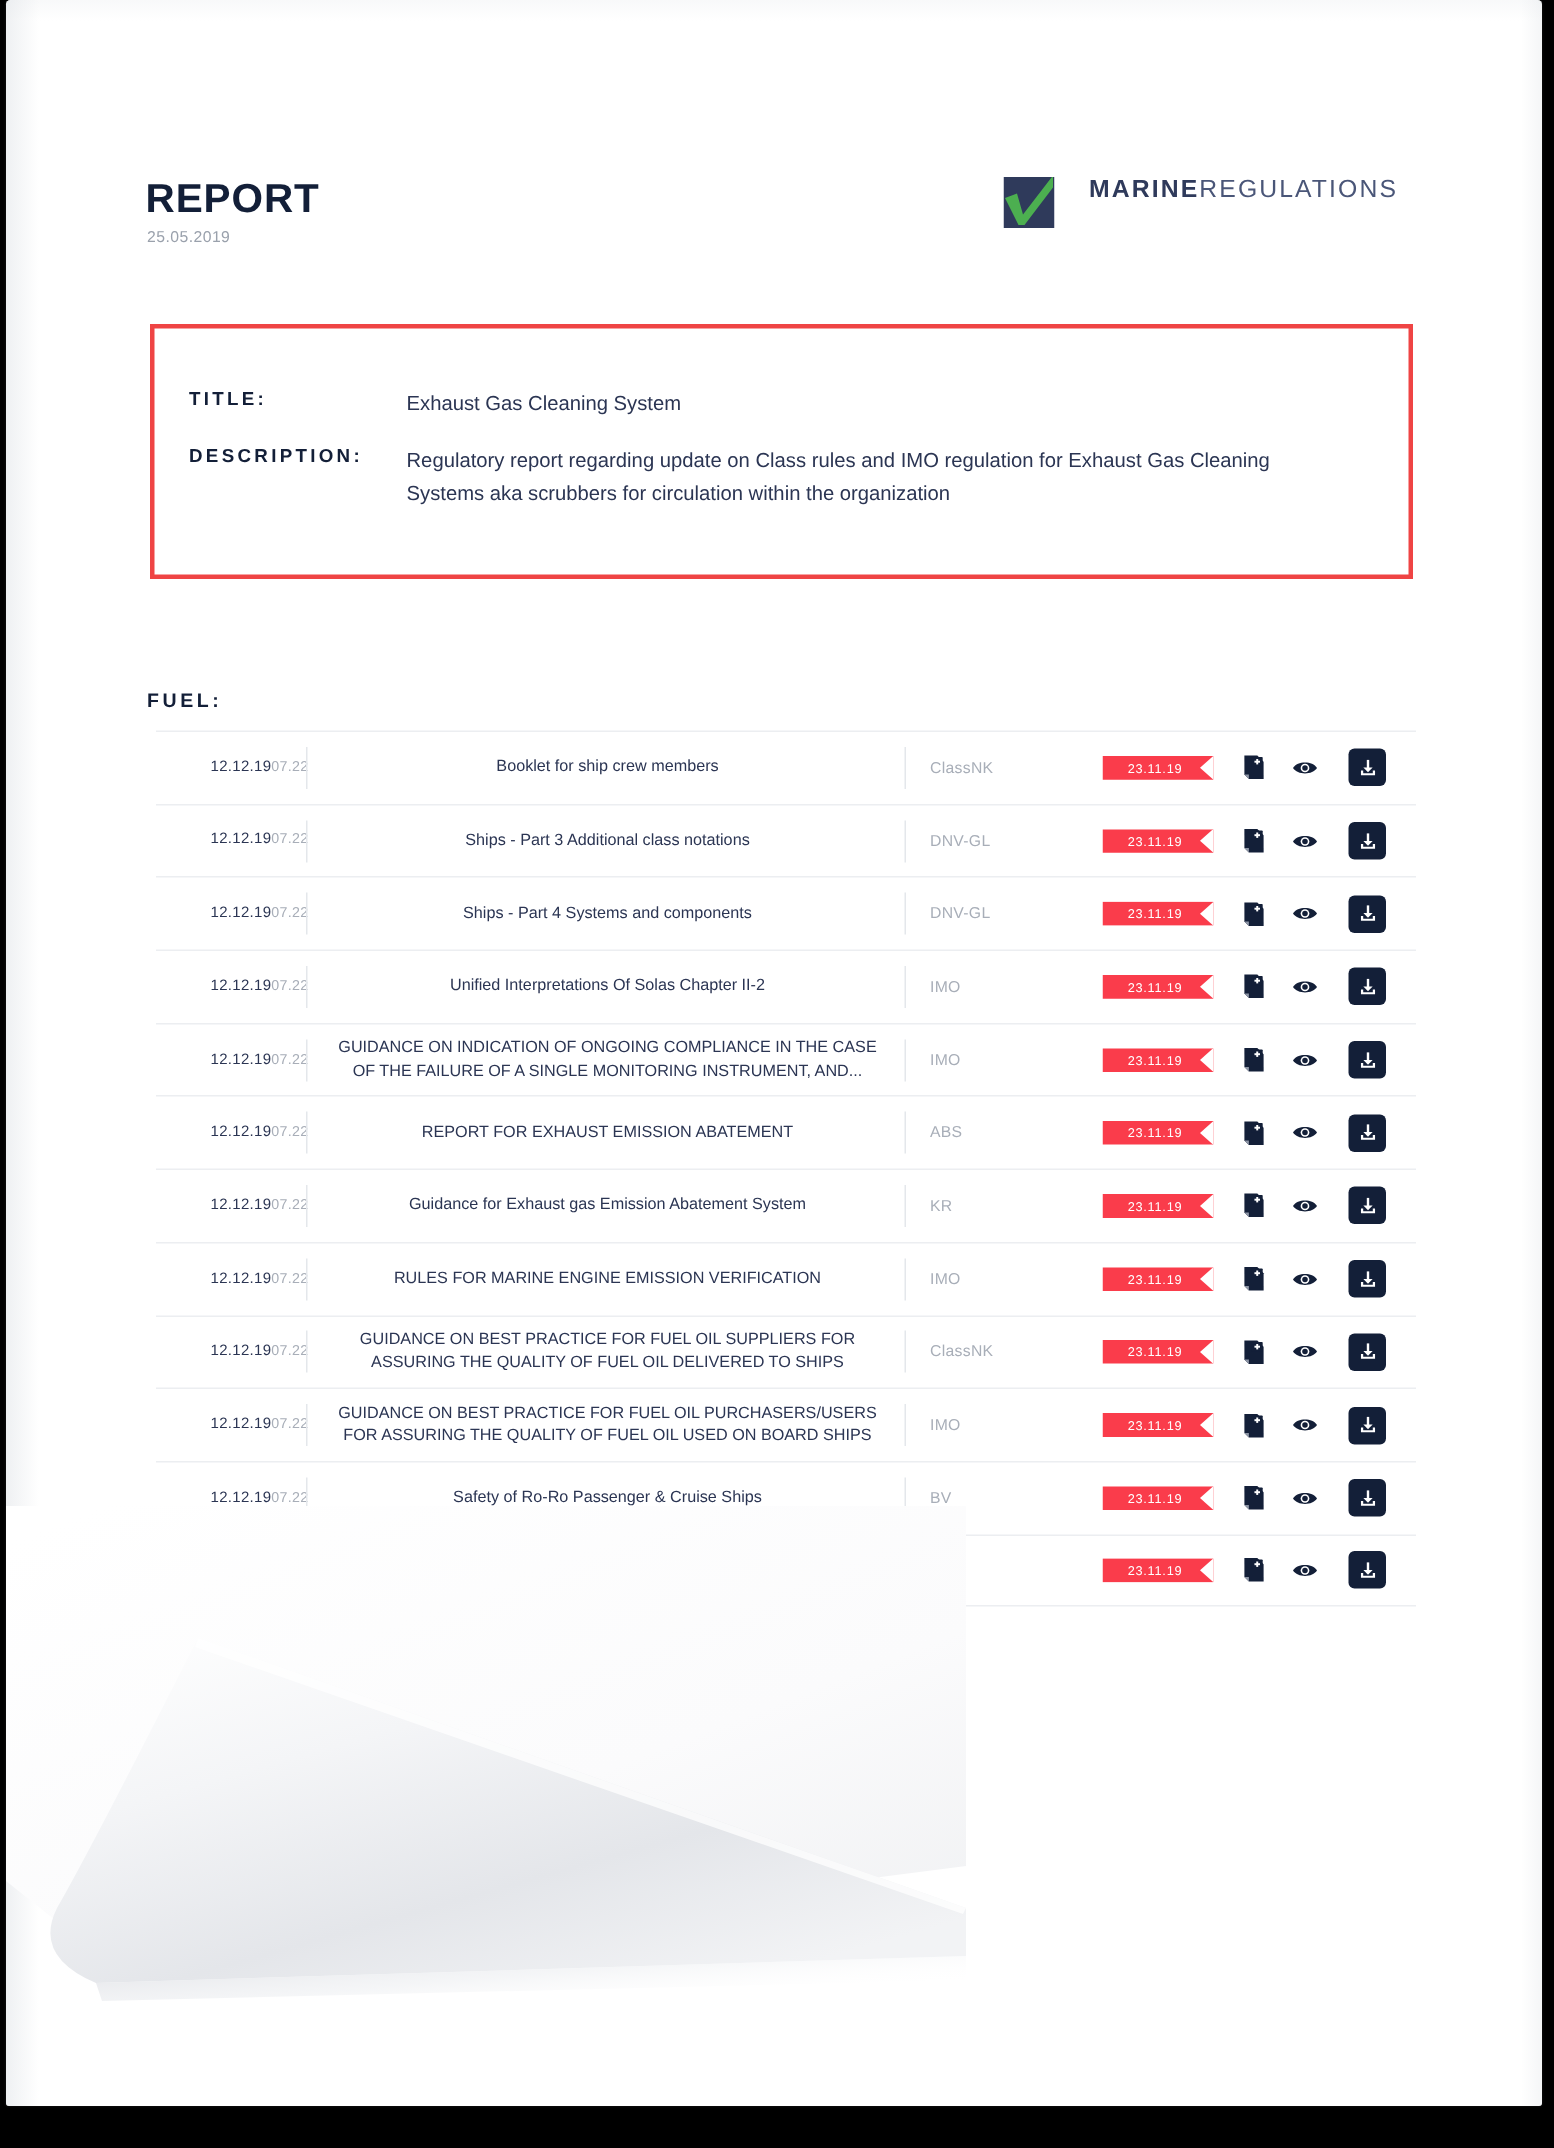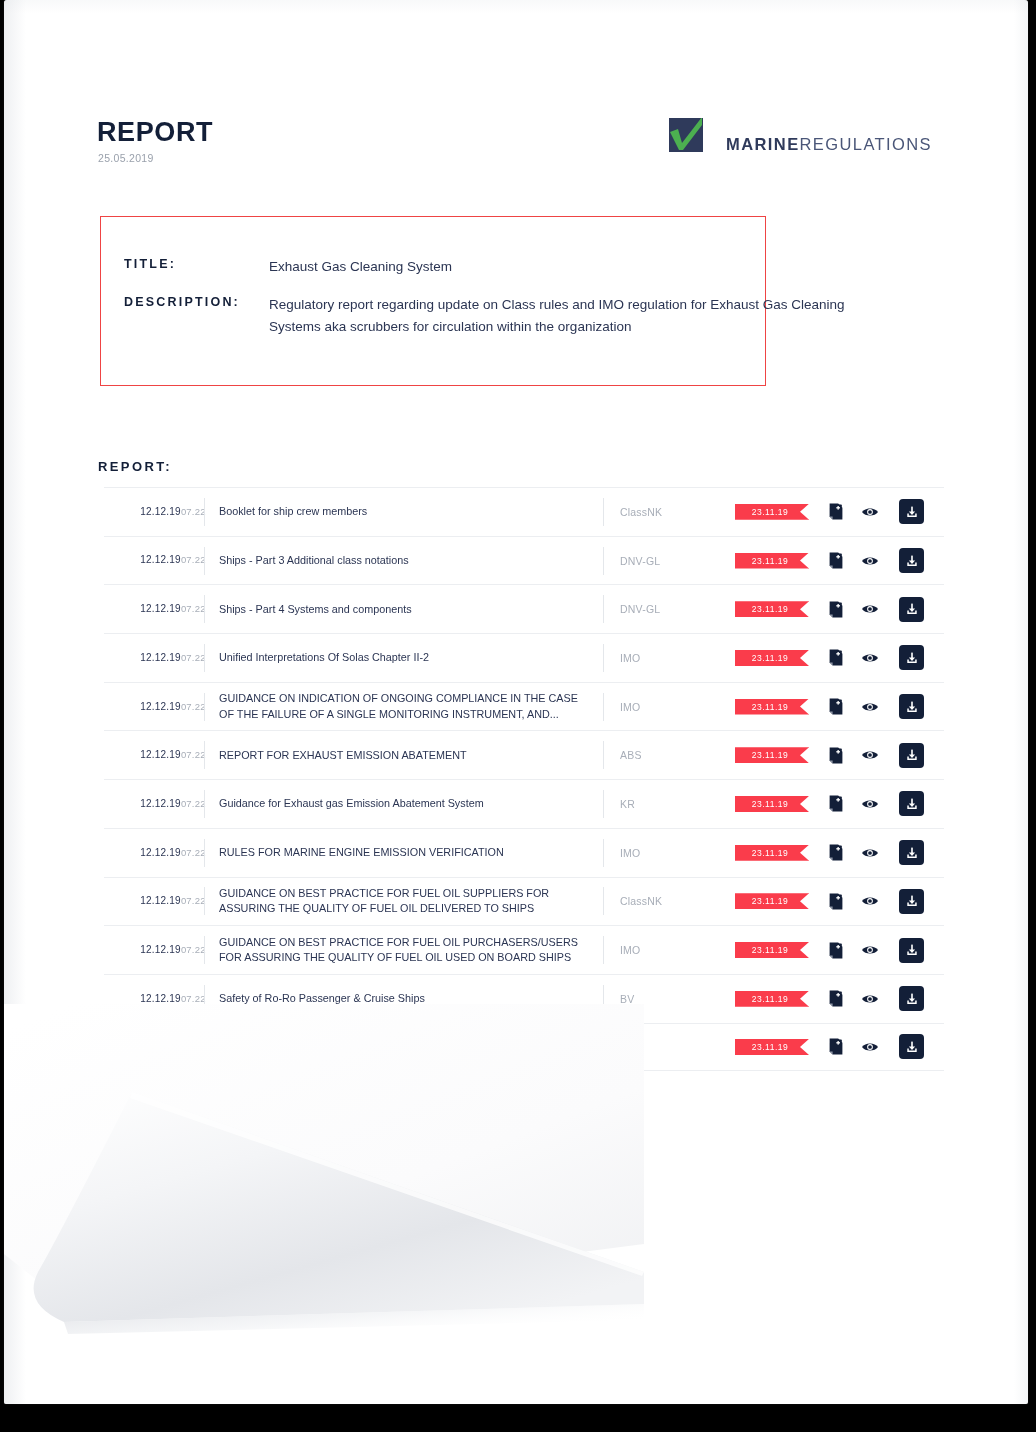--- a/index.html
+++ b/index.html
@@ -38,36 +38,36 @@
     position:absolute; left:93px; top:119px;
     font-size:27px; font-weight:bold; letter-spacing:.6px;
     color:#131F38; line-height:1;
   }
   #report-date{
     position:absolute; left:94px; top:152px;
     font-size:10.5px; color:#9aa1ac; letter-spacing:.3px;
   }
   #brand{
     position:absolute; right:96px; top:118px;
-    display:flex; align-items:flex-end; gap:23px; height:34px;
+    display:flex; align-items:flex-start; gap:23px; height:34px;
   }
   #brand-mark{width:34px;height:34px;position:relative;display:block;}
   #brand-text{
     font-size:16.5px; letter-spacing:1.4px; line-height:1;
     white-space:nowrap;
   }
   .bt-a{font-weight:bold;color:#2F3A5B;}
   .bt-b{font-weight:normal;color:#4A5678;}
 
   
   #info-card{
     position:absolute; left:96px; top:216px;
-    width:666px; height:170px;
+    width:842px; height:170px;
     background:#ffffff;
-    border:1px solid #ef4444;
+    border:3px solid #ef4444;
     box-sizing:border-box;
   }
   .info-label{
     position:absolute;
     font-size:12.5px; font-weight:bold; letter-spacing:2.2px;
     color:#131F38;
   }
   .info-value{
     position:absolute;
     font-size:13.5px; color:#2b3553; line-height:1.62;
@@ -108,20 +108,21 @@
 
   .sep{
     width:1px; height:28px; background:#e4e7eb;
     flex:0 0 1px; margin-right:14px;
   }
   .col-name{
     flex:1 1 auto;
     font-size:10.8px; color:#2b3553; line-height:1.42;
     padding-right:12px;
     max-width:372px;
+    text-align:center;
   }
   .col-org{
     flex:0 0 108px; width:108px;
     font-size:10.5px; color:#a8aeb8; letter-spacing:.2px;
     padding-left:16px;
     border-left:1px solid #e4e7eb;
     height:28px; display:flex; align-items:center;
     box-sizing:border-box;
   }
   .col-actions{
@@ -195,21 +196,21 @@
     </div>
   </div>
 
   <div id="info-card">
     <div class="info-label" id="lbl-title">TITLE:</div>
     <div class="info-value" id="val-title">Exhaust Gas Cleaning System</div>
     <div class="info-label" id="lbl-desc">DESCRIPTION:</div>
     <div class="info-value" id="val-desc">Regulatory report regarding update on Class rules and IMO regulation for Exhaust Gas Cleaning Systems aka scrubbers for circulation within the organization</div>
   </div>
 
-  <div id="files-heading">REPORT:</div>
+  <div id="files-heading">FUEL:</div>
   <div id="file-list">
       <div class="file-row">
         <div class="col-date">
           <span class="d-day">12.12.19</span>
           <span class="d-time">07.22</span>
         </div>
         <div class="sep"></div>
         <div class="col-name">Booklet for ship crew members</div>
         <div class="col-org">ClassNK</div>
         <div class="col-actions">

